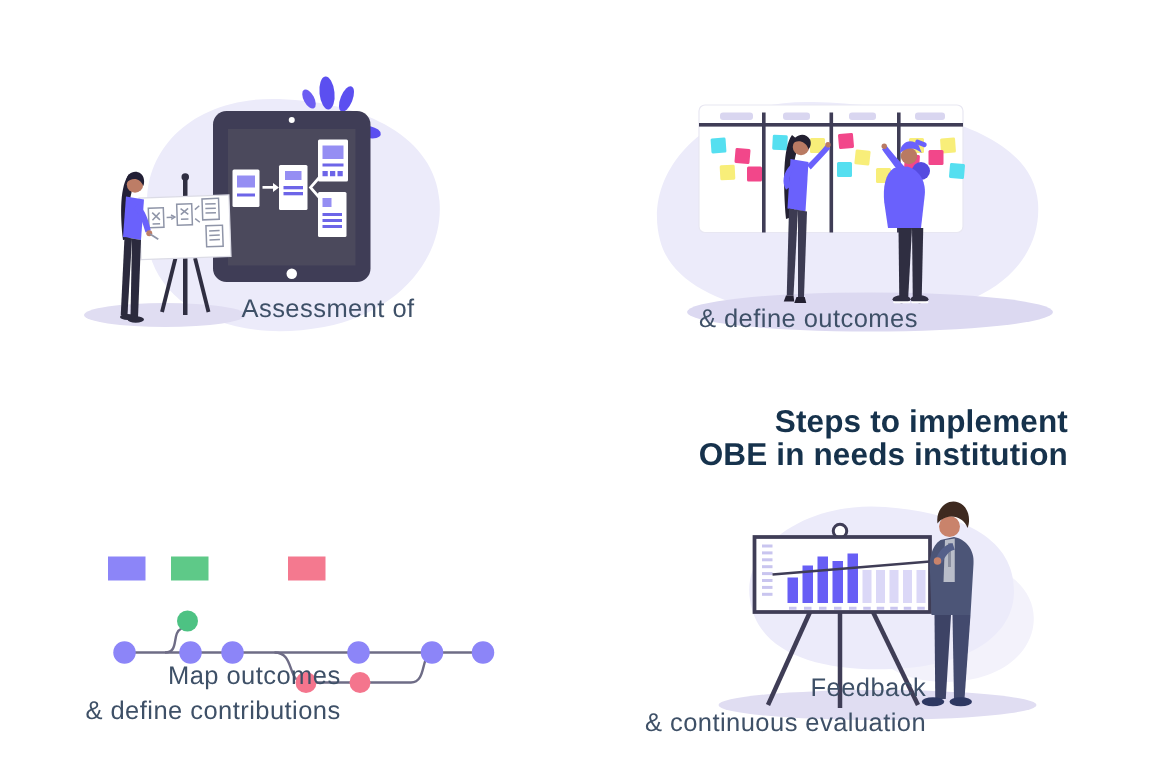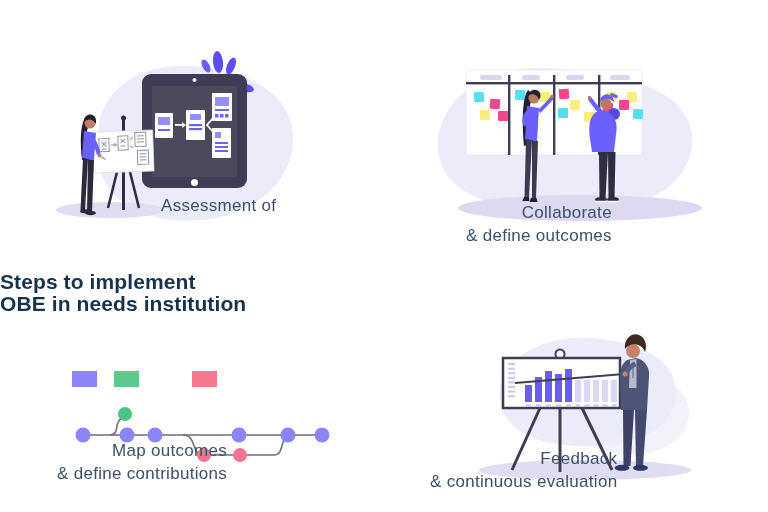--- a/index.html
+++ b/index.html
@@ -1,21 +1,21 @@
 <!DOCTYPE html>
 <html style="--title-text: #16324c; --label-text: #3e5067; --accent-purple: #6a61fc; --accent-light: #958ef3; --accent-line: #6d65e8; --ink-dark: #3f3d56; --blob-lavender: #ecebfa; --ground-lavender: #e0ddf2; --ground-deep: #dcd9f1; --sticky-cyan: #55dff0; --sticky-pink: #f2478a; --sticky-yellow: #f8ee79; --legend-purple: #8c85f8; --legend-green: #5ec988; --legend-pink: #f4798f; --node-green: #4dc283; --node-pink: #f4758d; --track-line: #6e6c86; --bar-solid: #675ef5; --bar-faded: #dbd8f7; --chart-dash: #c9c5ef;"><head>
 <meta charset="utf-8">
 <style>
   html,body{margin:0;padding:0;background:#fff;}
   .canvas{position:relative;width:768px;height:512px;background:#fff;overflow:hidden;
           font-family:"Liberation Sans",sans-serif;}
   .abs{position:absolute;}
   .step-label{position:absolute;z-index:6;color:var(--label-text,#3e5067);
               font-size:17px;line-height:23px;letter-spacing:.3px;font-weight:400;text-align:right;}
-  .main-title{position:absolute;left:0;top:271px;width:712px;text-align:left;z-index:6;
+  .main-title{position:absolute;left:0;top:271px;width:712px;text-align:right;z-index:6;
               color:var(--title-text,#16324c);font-size:21px;line-height:21.5px;
               font-weight:700;letter-spacing:.1px;}
 </style>
 </head>
 <body>
 
 <div class="canvas">
 
   <svg class="abs" style="left:40px;top:20px" width="270" height="210" viewBox="0 0 270 210">
     <path style="fill:var(--blob-lavender)" d="M60 128 C50 88 82 44 146 46 C204 48 250 72 253 114 C256 150 228 188 176 198 C116 209 70 186 60 150 Z"></path>
@@ -255,21 +255,20 @@
   <div class="main-title">
     <div>Steps to implement</div>
     <div>OBE in needs institution</div>
   </div>
 
   <div class="step-label" style="left:161px;top:194px">
     <div>Assessment of</div>
   </div>
 
   <div class="step-label" style="left:466px;top:201px">
-    <div>Collaborate</div>
     <div>&amp; define outcomes</div>
   </div>
 
   <div class="step-label" style="left:430px;top:447px">
     <div>Feedback</div>
     <div>&amp; continuous evaluation</div>
   </div>
 
   <div class="step-label" style="left:57px;top:439px">
     <div>Map outcomes</div>

